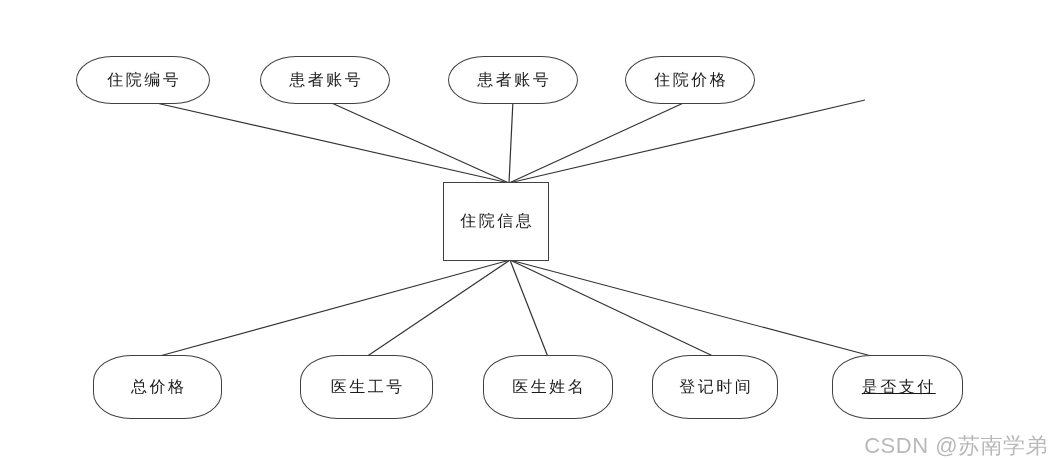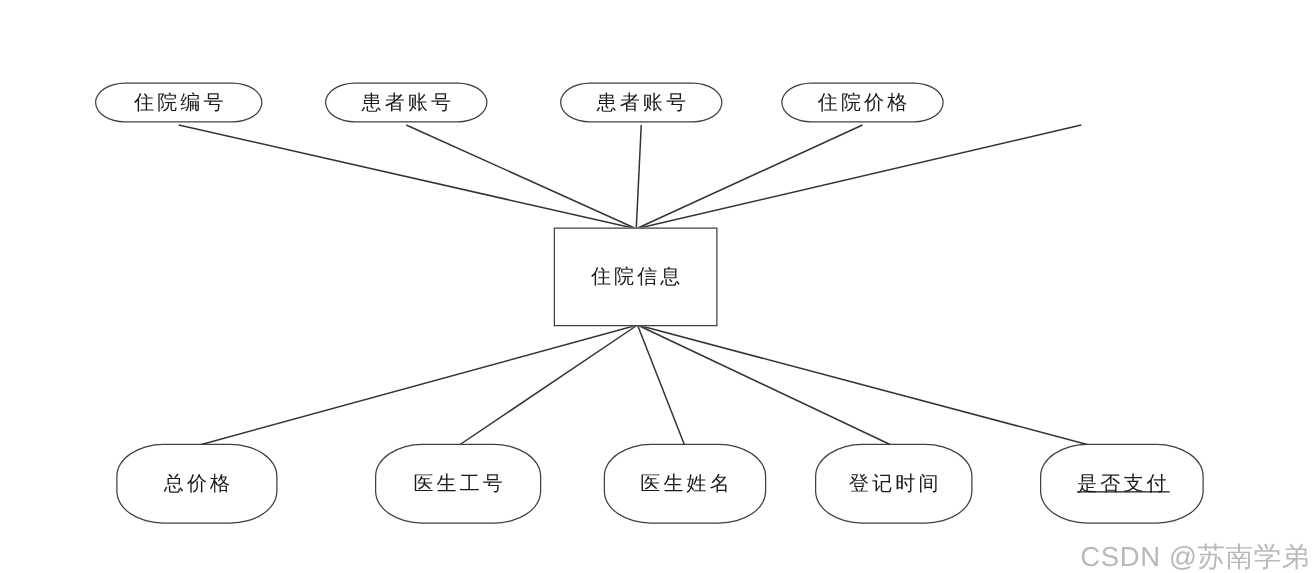--- a/index.html
+++ b/index.html
@@ -36,34 +36,34 @@
     display: flex;
     align-items: center;
     justify-content: center;
     color: var(--text-color, #1a1a1a);
     font-size: 16px;
     letter-spacing: 2.5px;
     text-indent: 2.5px;
     white-space: nowrap;
   }
   .node.ellipse-top {
-    top: 66px;
-    height: 32px;
+    top: 56px;
+    height: 48px;
     border-radius: 36px / 24px;
     font-family: Liberation Mono, monospace;
   }
   .node.ellipse-bottom {
     top: 355px;
     height: 64px;
     border-radius: 38px / 26px;
   }
   .node.entity-rect {
     left: 443px;
     top: 182px;
-    width: 131px;
+    width: 106px;
     height: 79px;
     border-width: 1.7px;
     border-radius: 0;
   }
   .watermark {
     position: absolute;
     right: 5px;
     top: 431px;
     z-index: 3;
     font-family: "Liberation Sans", "DejaVu Sans", sans-serif;

